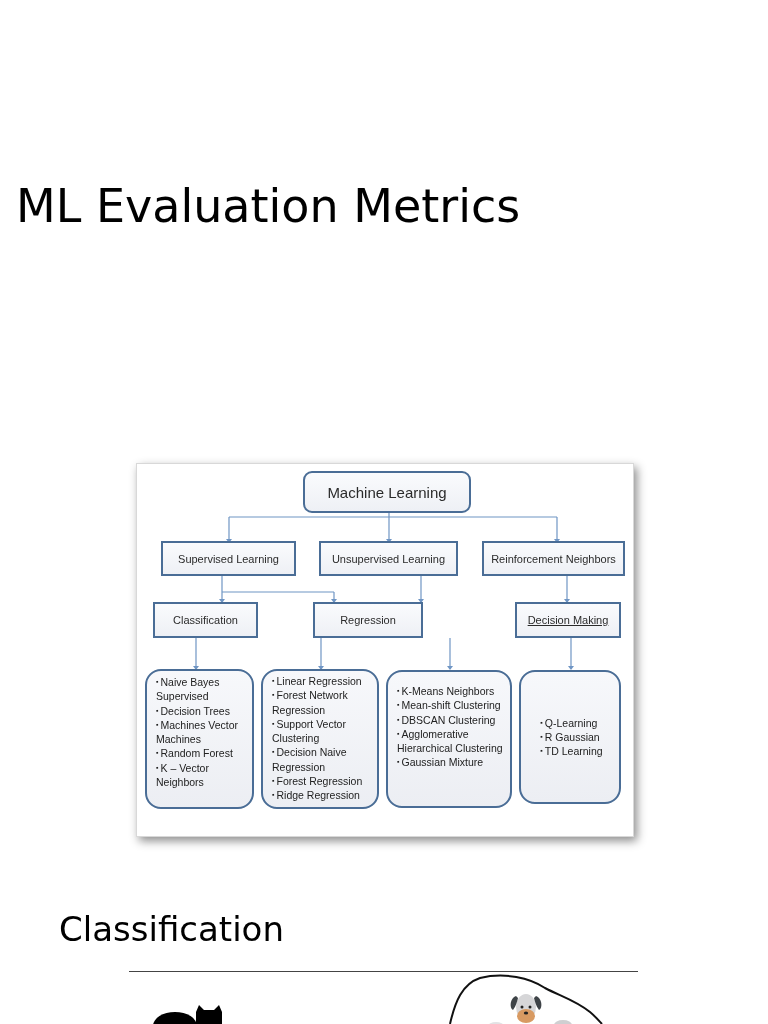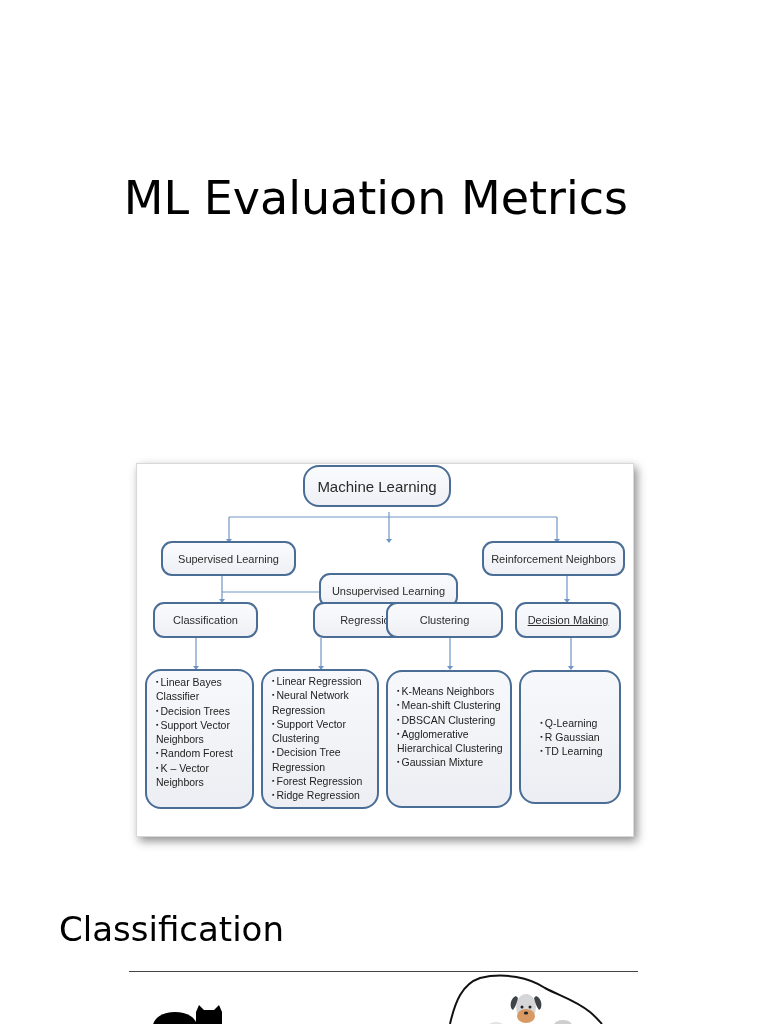--- a/index.html
+++ b/index.html
@@ -13,24 +13,24 @@
       position: relative;
       overflow: hidden;
       font-family: "DejaVu Sans", sans-serif;
       color: #000;
     }
     .page-title {
       position: absolute;
       left: 0;
       width: 620px;
       top: 163px;
-      text-align: right;
+      text-align: left;
       font-size: 46px;
       font-weight: normal;
-      margin: 8px;
+      margin: 16px;
       letter-spacing: 0px;
     }
     .figure-frame {
       position: absolute;
       left: 136px;
       top: 463px;
       width: 496px;
       height: 372px;
       background: #ffffff;
       box-shadow: 3px 4px 9px rgba(0,0,0,0.45);
@@ -38,21 +38,21 @@
     }
     .figure-frame svg {
       position: absolute;
       left: 0;
       top: 0;
     }
     .node {
       position: absolute;
       box-sizing: border-box;
       border: 2px solid #4a6d96;
-      border-radius: 11px;
+      border-radius: 0;
       background: linear-gradient(#fafbfd, #eef0f5);
       display: flex;
       align-items: center;
       justify-content: center;
       font-family: "Liberation Sans", sans-serif;
       color: #2b2b2b;
       font-size: 11px;
       text-align: center;
       white-space: nowrap;
     }
@@ -152,63 +152,60 @@
       <polygon points="194,135 200,135 197,139"></polygon>
       <polygon points="281,135 287,135 284,139"></polygon>
       <polygon points="427,135 433,135 430,139"></polygon>
       <polygon points="56,202 62,202 59,206"></polygon>
       <polygon points="181,202 187,202 184,206"></polygon>
       <polygon points="310,202 316,202 313,206"></polygon>
       <polygon points="431,202 437,202 434,206"></polygon>
     </g>
   </svg>
 
-  <div class="node root" style="left:166px; top:1px; width:148px; height:42px;border-radius:16px;">
+  <div class="node root" style="left:166px; top:7px; width:168px; height:42px;">
     <span>Machine Learning</span>
   </div>
 
   <div class="node" style="left:24px; top:77px; width:135px; height:35px;">
     <span>Supervised Learning</span>
   </div>
-  <div class="node" style="left:182px; top:77px; width:139px; height:35px;margin-top:32px;">
+  <div class="node" style="left:182px; top:77px; width:139px; height:35px;">
     <span>Unsupervised Learning</span>
   </div>
   <div class="node" style="left:345px; top:77px; width:143px; height:35px;">
     <span>Reinforcement Neighbors</span>
   </div>
 
   <div class="node" style="left:16px; top:138px; width:105px; height:36px;">
     <span>Classification</span>
   </div>
   <div class="node" style="left:128px; top:138px; width:110px; height:36px;margin-left:48px;">
     <span>Regression</span>
   </div>
-  <div class="node" style="left:249px; top:138px; width:117px; height:36px;">
-    <span>Clustering</span>
-  </div>
   <div class="node" style="left:378px; top:138px; width:106px; height:36px;text-decoration:underline;">
     <span>Decision Making</span>
   </div>
 
   <div class="leaf" style="left:8px; top:205px; width:109px; height:140px;">
     <ul>
-      <li><span class="bullet">▪</span><span>Linear Bayes Classifier</span></li>
+      <li><span class="bullet">▪</span><span>Naive Bayes Supervised</span></li>
       <li><span class="bullet">▪</span><span>Decision Trees</span></li>
-      <li><span class="bullet">▪</span><span>Support Vector Neighbors</span></li>
+      <li><span class="bullet">▪</span><span>Machines Vector Machines</span></li>
       <li><span class="bullet">▪</span><span>Random Forest</span></li>
       <li><span class="bullet">▪</span><span>K – Vector Neighbors</span></li>
     </ul>
   </div>
 
   <div class="leaf" style="left:124px; top:205px; width:118px; height:140px; padding-top:3px;">
     <ul>
       <li><span class="bullet">▪</span><span>Linear Regression</span></li>
-      <li><span class="bullet">▪</span><span>Neural Network Regression</span></li>
+      <li><span class="bullet">▪</span><span>Forest Network Regression</span></li>
       <li><span class="bullet">▪</span><span>Support Vector Clustering</span></li>
-      <li><span class="bullet">▪</span><span>Decision Tree Regression</span></li>
+      <li><span class="bullet">▪</span><span>Decision Naive Regression</span></li>
       <li><span class="bullet">▪</span><span>Forest Regression</span></li>
       <li><span class="bullet">▪</span><span>Ridge Regression</span></li>
     </ul>
   </div>
 
   <div class="leaf" style="left:249px; top:206px; width:126px; height:138px; padding-top:12px;">
     <ul>
       <li><span class="bullet">▪</span><span>K-Means Neighbors</span></li>
       <li><span class="bullet">▪</span><span>Mean-shift Clustering</span></li>
       <li><span class="bullet">▪</span><span>DBSCAN Clustering</span></li>

